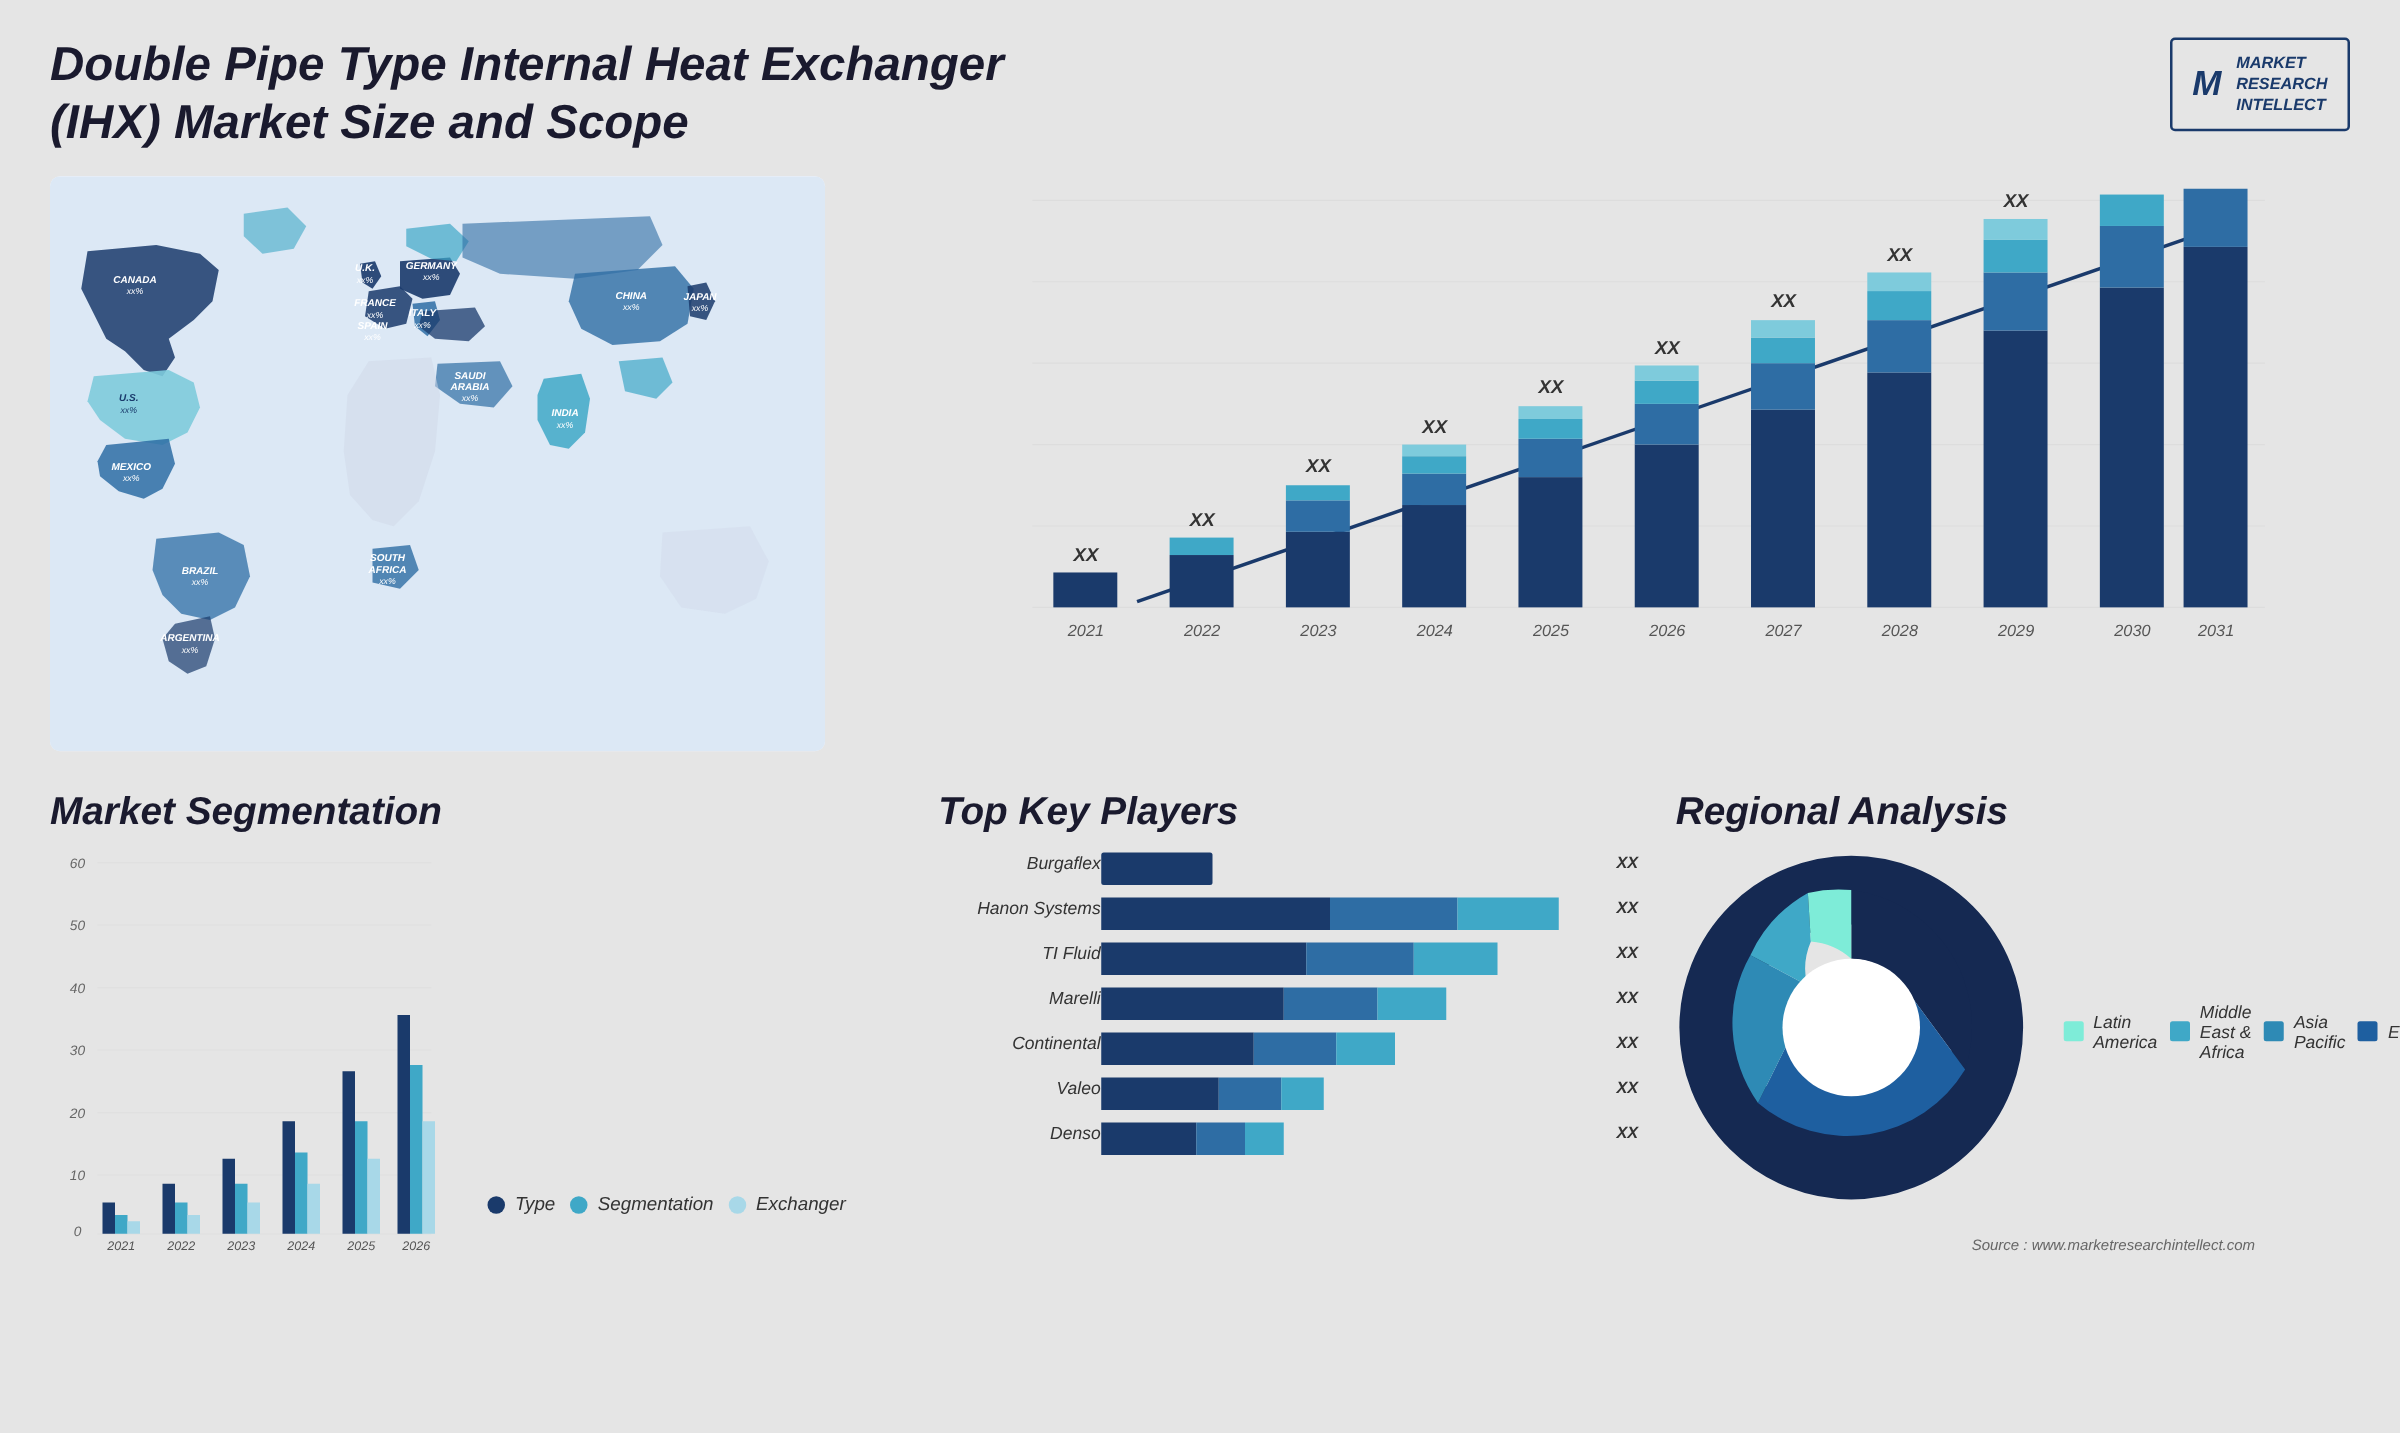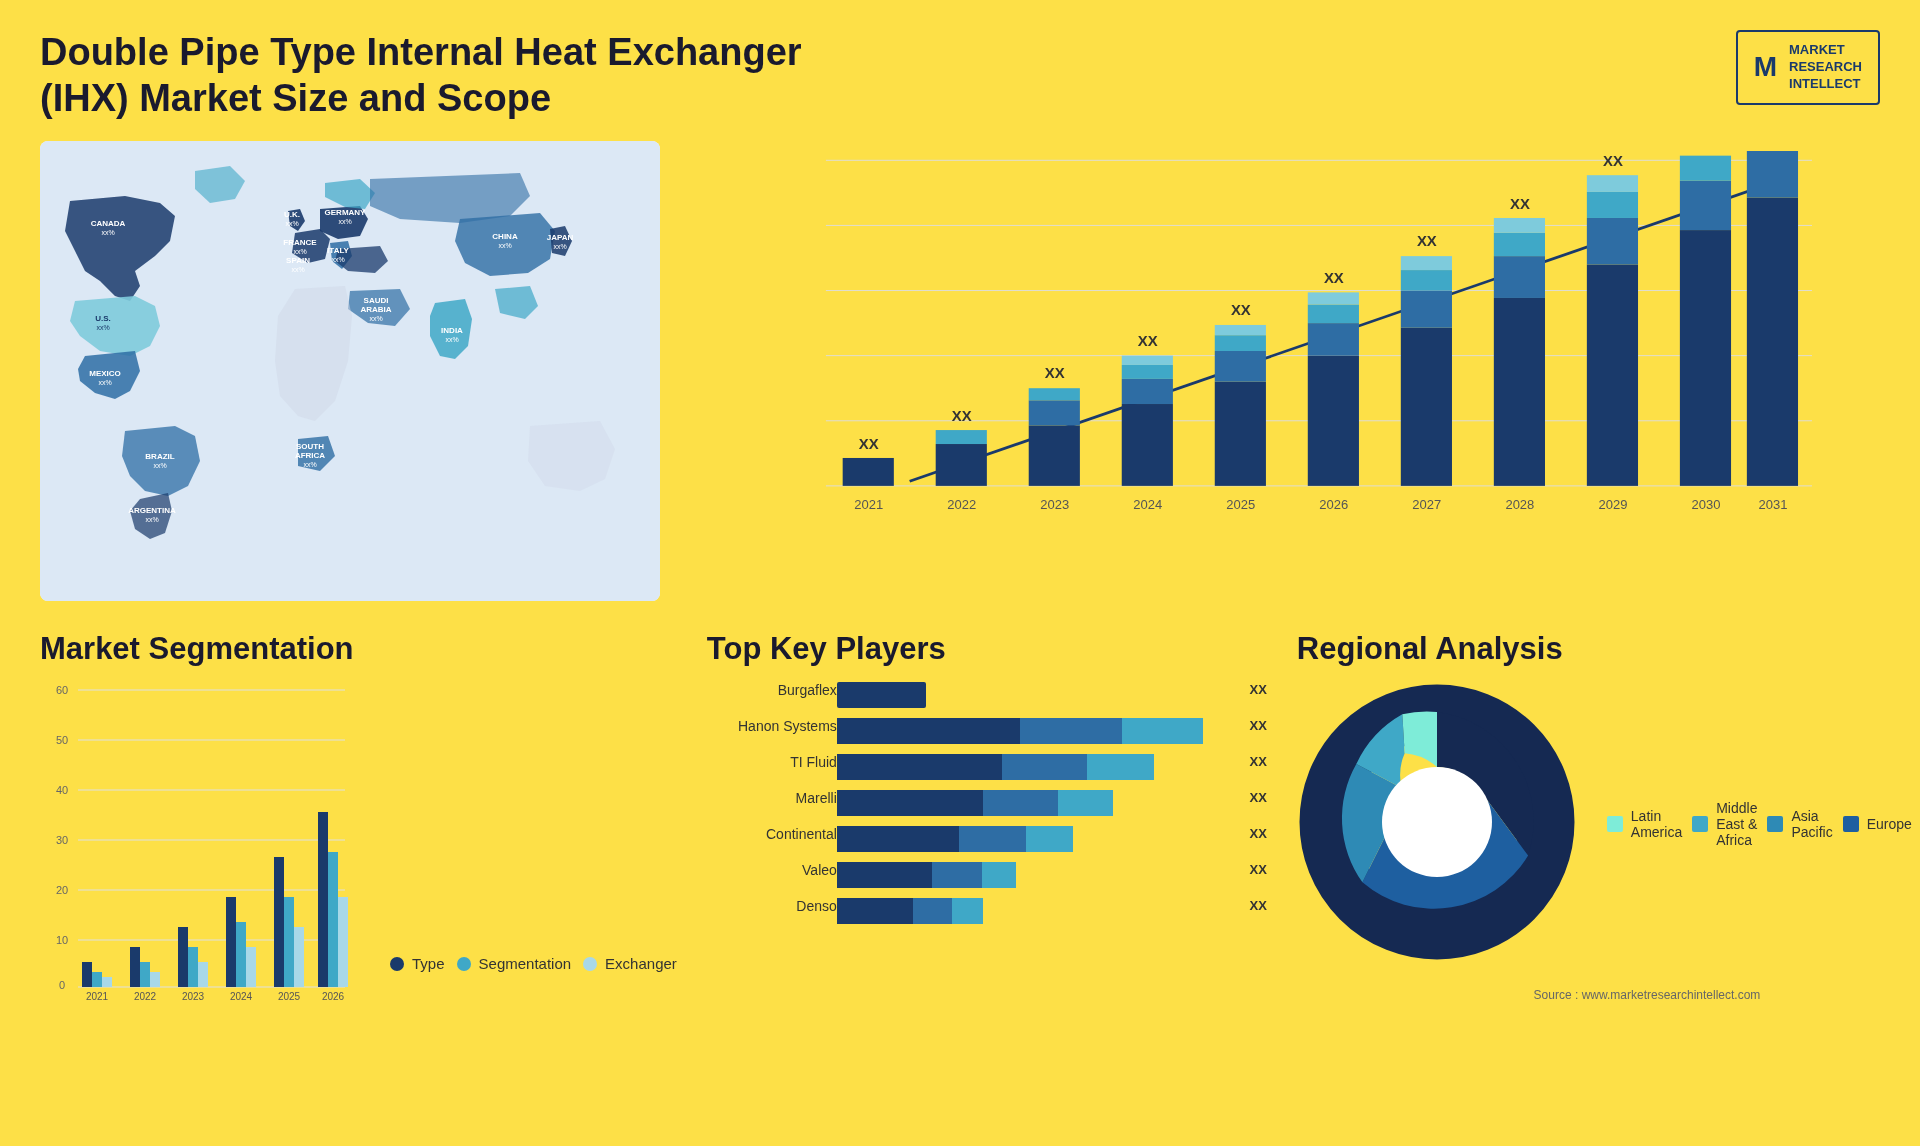--- a/index.html
+++ b/index.html
@@ -7,22 +7,23 @@
       font-family: 'Arial', sans-serif;
       background: #fff;
       width: 1920px;
       min-height: 1146px;
       overflow: hidden;
       position: relative;
     }
     .page-container {
       width: 1920px;
       min-height: 1146px;
-      background: #fde047;
+      background: #e5e5e5;
       padding: 30px 40px;
+      font-style: italic;
     }
     
     .header {
       display: flex;
       justify-content: space-between;
       align-items: flex-start;
       margin-bottom: 20px;
     }
     .main-title {
       font-size: 38px;
@@ -117,20 +118,21 @@
     }
     .legend-dot {
       width: 14px;
       height: 14px;
       border-radius: 50%;
     }
 
     
     .players-container {
       flex: 0 0 560px;
+      margin-left: 44px;
     }
     .player-row {
       display: flex;
       align-items: flex-start;
       margin-bottom: 10px;
       gap: 0;
     }
     .player-name {
       width: 130px;
       font-size: 14px;

